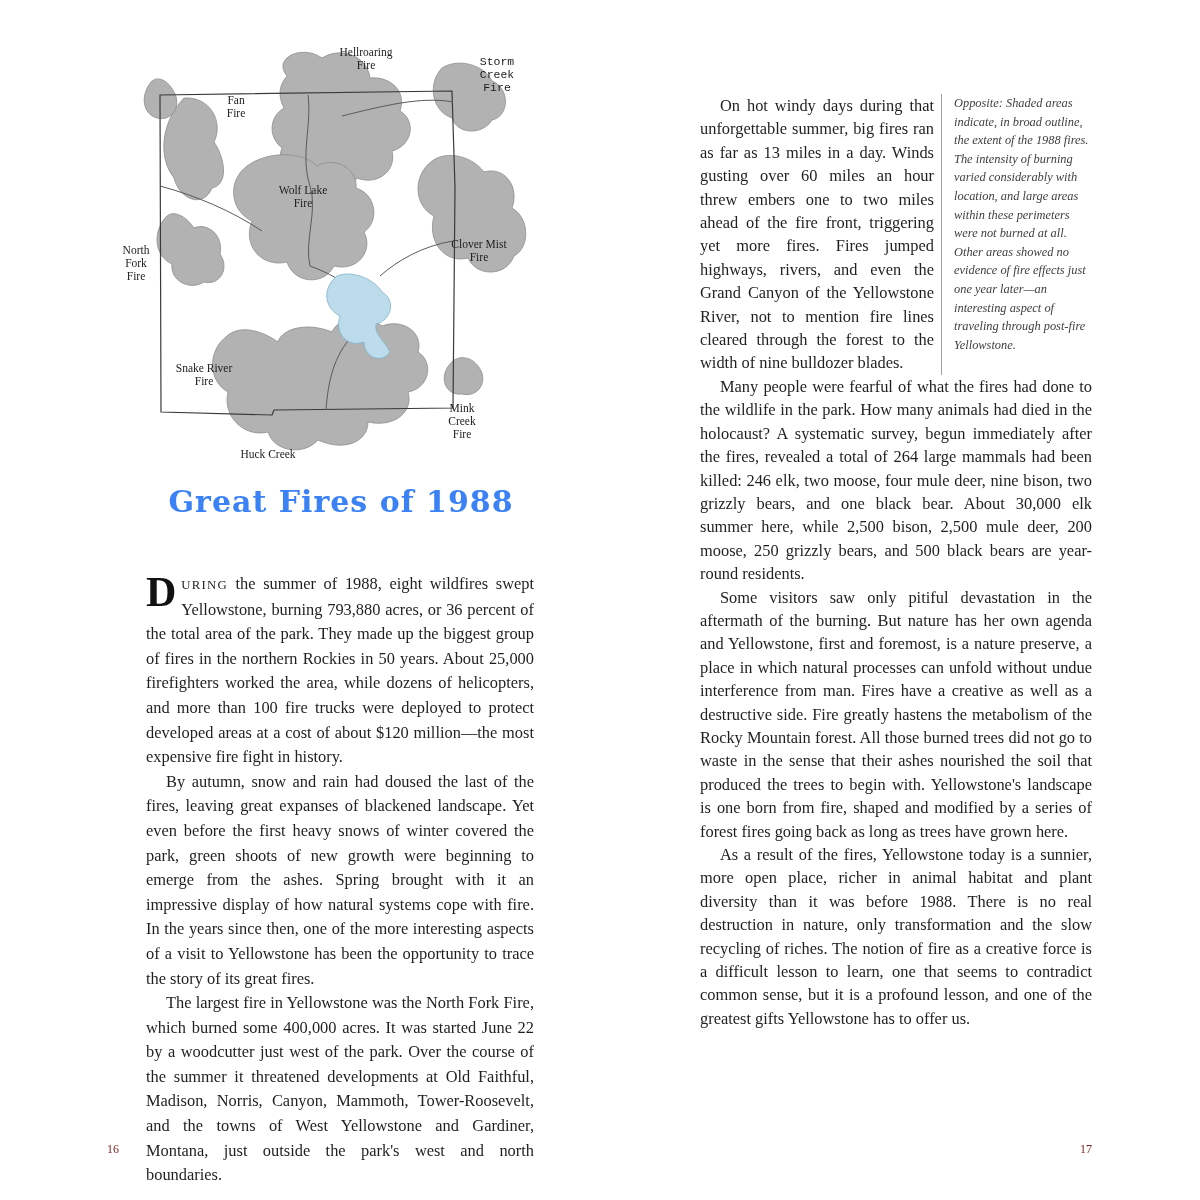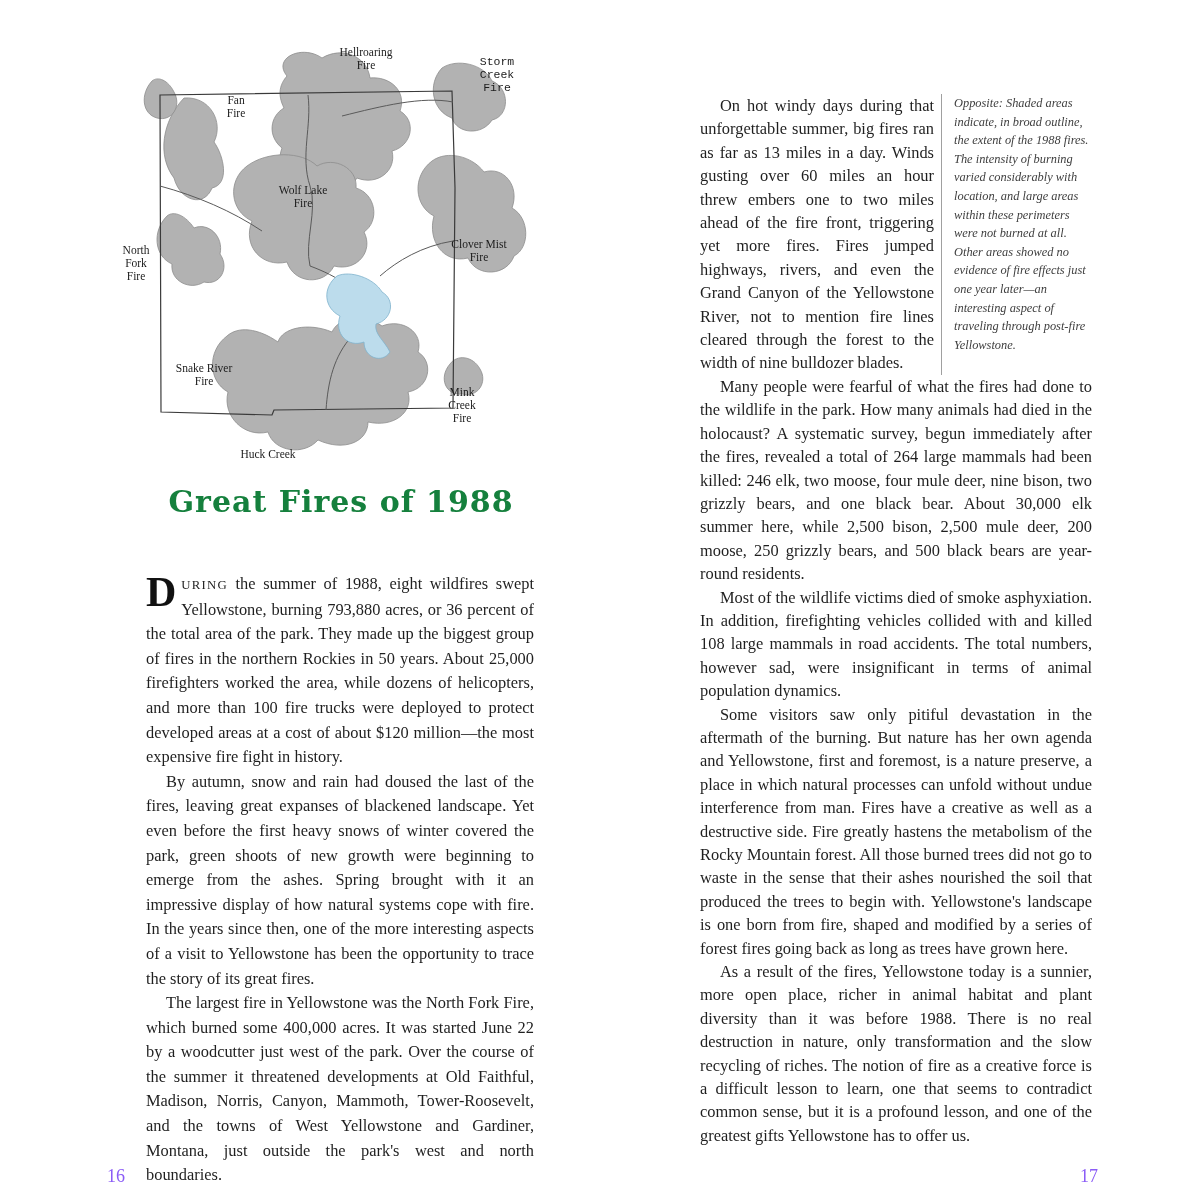--- a/index.html
+++ b/index.html
@@ -18,21 +18,21 @@
   .map-figure svg { position:absolute; left:0; top:0; }
   .map-label {
     position:absolute; transform:translateX(-50%);
     text-align:center; font-size:11.5px; line-height:1.12;
     white-space:pre-line; color:#1c1c1c;
   }
   .chapter-title {
     position:absolute; left:146px; top:484px; width:390px;
     text-align:center;
     font-family:"DejaVu Serif", serif;
-    font-weight:700; font-size:30px; letter-spacing:1px; color:#15803d;
+    font-weight:700; font-size:30px; letter-spacing:1px; color:#3b82f6;
   }
   .body-left {
     position:absolute; left:146px; top:572px; width:388px;
     font-size:16.4px; line-height:24.6px; text-align:justify;
   }
   .body-left p { text-indent:20px; }
   .body-left p.opening { text-indent:0; }
   .dropcap {
     float:left; font-size:42px; line-height:34px;
     padding:3px 5px 0 0; font-weight:700; color:#111;
@@ -47,21 +47,21 @@
   .body-right p { text-indent:20px; }
   .top-row { display:flex; align-items:stretch; }
   .narrow-col { width:234px; }
   .narrow-col p { text-indent:20px; }
   .cap-rule { width:1px; background:#a0a0a0; margin-left:7px; margin-right:12px; }
   .caption {
     width:138px; font-size:12.4px; line-height:18.6px;
     font-style:italic; color:#404040; text-align:left; text-indent:0;
   }
 
-  .folio { position:absolute; font-size:18px; color:#8b5cf6;margin-top:24px; }
+  .folio { position:absolute; font-size:12px; color:#7f1d1d; }
   .folio-left { left:107px; top:1142px; }
   .folio-right { left:1080px; top:1142px; }
 </style>
 </head>
 <body>
 
 <div class="spread">
 
   <div class="map-figure">
     <svg width="424" height="448" viewBox="0 0 424 448">
@@ -101,21 +101,21 @@
 Fire</div>
     <div class="map-label" style="left:191px; top:114px;margin-top:34px;">Wolf Lake
 Fire</div>
     <div class="map-label" style="left:367px; top:202px;">Clover Mist
 Fire</div>
     <div class="map-label" style="left:24px;  top:208px;">North
 Fork
 Fire</div>
     <div class="map-label" style="left:92px;  top:326px;">Snake River
 Fire</div>
-    <div class="map-label" style="left:350px; top:350px;">Mink
+    <div class="map-label" style="left:350px; top:366px;">Mink
 Creek
 Fire</div>
     <div class="map-label" style="left:156px; top:412px;">Huck Creek</div>
   </div>
 
   <h1 class="chapter-title">Great Fires of 1988</h1>
 
   <div class="body-left">
     <p class="opening"><span class="dropcap">D</span><span class="lead-caps">URING</span><span> the summer of 1988, eight wildfires swept Yellowstone, burning 793,880 acres, or 36 percent of the total area of the park. They made up the biggest group of fires in the northern Rockies in 50 years. About 25,000 firefighters worked the area, while dozens of helicopters, and more than 100 fire trucks were deployed to protect developed areas at a cost of about $120 million—the most expensive fire fight in history.</span></p>
     <p>By autumn, snow and rain had doused the last of the fires, leaving great expanses of blackened landscape. Yet even before the first heavy snows of winter covered the park, green shoots of new growth were beginning to emerge from the ashes. Spring brought with it an impressive display of how natural systems cope with fire. In the years since then, one of the more interesting aspects of a visit to Yellowstone has been the opportunity to trace the story of its great fires.</p>
@@ -126,20 +126,19 @@
 
   <div class="body-right">
     <div class="top-row">
       <div class="narrow-col">
         <p>On hot windy days during that unforgettable summer, big fires ran as far as 13 miles in a day. Winds gusting over 60 miles an hour threw embers one to two miles ahead of the fire front, triggering yet more fires. Fires jumped highways, rivers, and even the Grand Canyon of the Yellowstone River, not to mention fire lines cleared through the forest to the width of nine bulldozer blades.</p>
       </div>
       <div class="cap-rule"></div>
       <div class="caption">Opposite: Shaded areas indicate, in broad outline, the extent of the 1988 fires. The intensity of burning varied considerably with location, and large areas within these perimeters were not burned at all. Other areas showed no evidence of fire effects just one year later—an interesting aspect of traveling through post-fire Yellowstone.</div>
     </div>
     <p>Many people were fearful of what the fires had done to the wildlife in the park. How many animals had died in the holocaust? A systematic survey, begun immediately after the fires, revealed a total of 264 large mammals had been killed: 246 elk, two moose, four mule deer, nine bison, two grizzly bears, and one black bear. About 30,000 elk summer here, while 2,500 bison, 2,500 mule deer, 200 moose, 250 grizzly bears, and 500 black bears are year-round residents.</p>
-    <p>Most of the wildlife victims died of smoke asphyxiation. In addition, firefighting vehicles collided with and killed 108 large mammals in road accidents. The total numbers, however sad, were insignificant in terms of animal population dynamics.</p>
     <p>Some visitors saw only pitiful devastation in the aftermath of the burning. But nature has her own agenda and Yellowstone, first and foremost, is a nature preserve, a place in which natural processes can unfold without undue interference from man. Fires have a creative as well as a destructive side. Fire greatly hastens the metabolism of the Rocky Mountain forest. All those burned trees did not go to waste in the sense that their ashes nourished the soil that produced the trees to begin with. Yellowstone's landscape is one born from fire, shaped and modified by a series of forest fires going back as long as trees have grown here.</p>
     <p>As a result of the fires, Yellowstone today is a sunnier, more open place, richer in animal habitat and plant diversity than it was before 1988. There is no real destruction in nature, only transformation and the slow recycling of riches. The notion of fire as a creative force is a difficult lesson to learn, one that seems to contradict common sense, but it is a profound lesson, and one of the greatest gifts Yellowstone has to offer us.</p>
   </div>
 
   <div class="folio folio-right">17</div>
 
 </div>
 
 </body></html>

